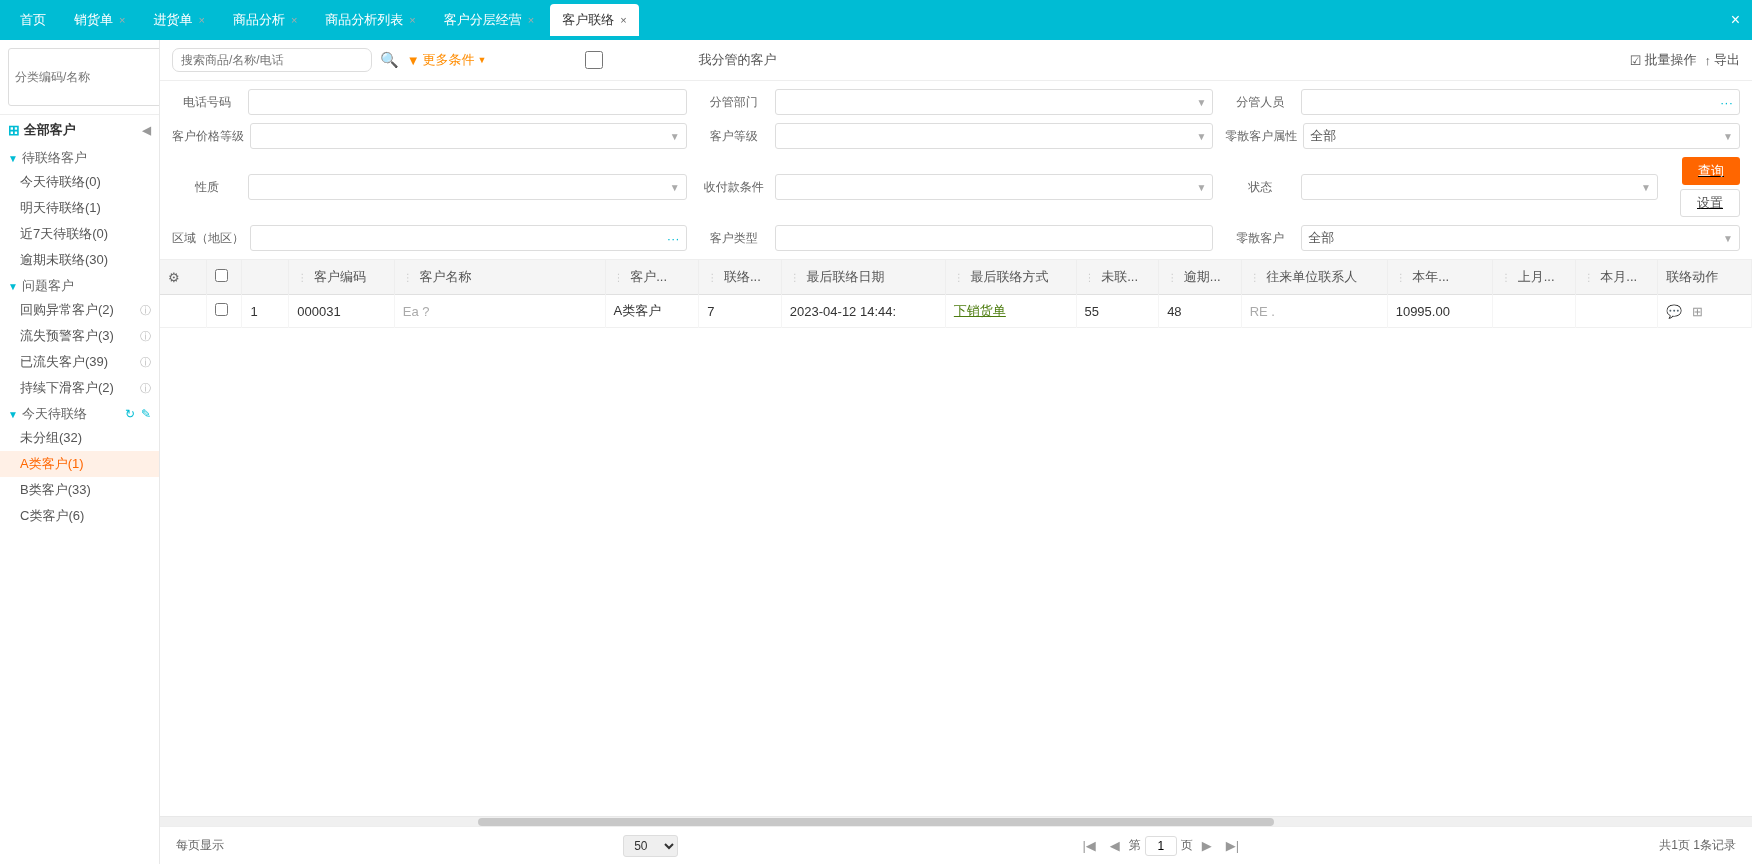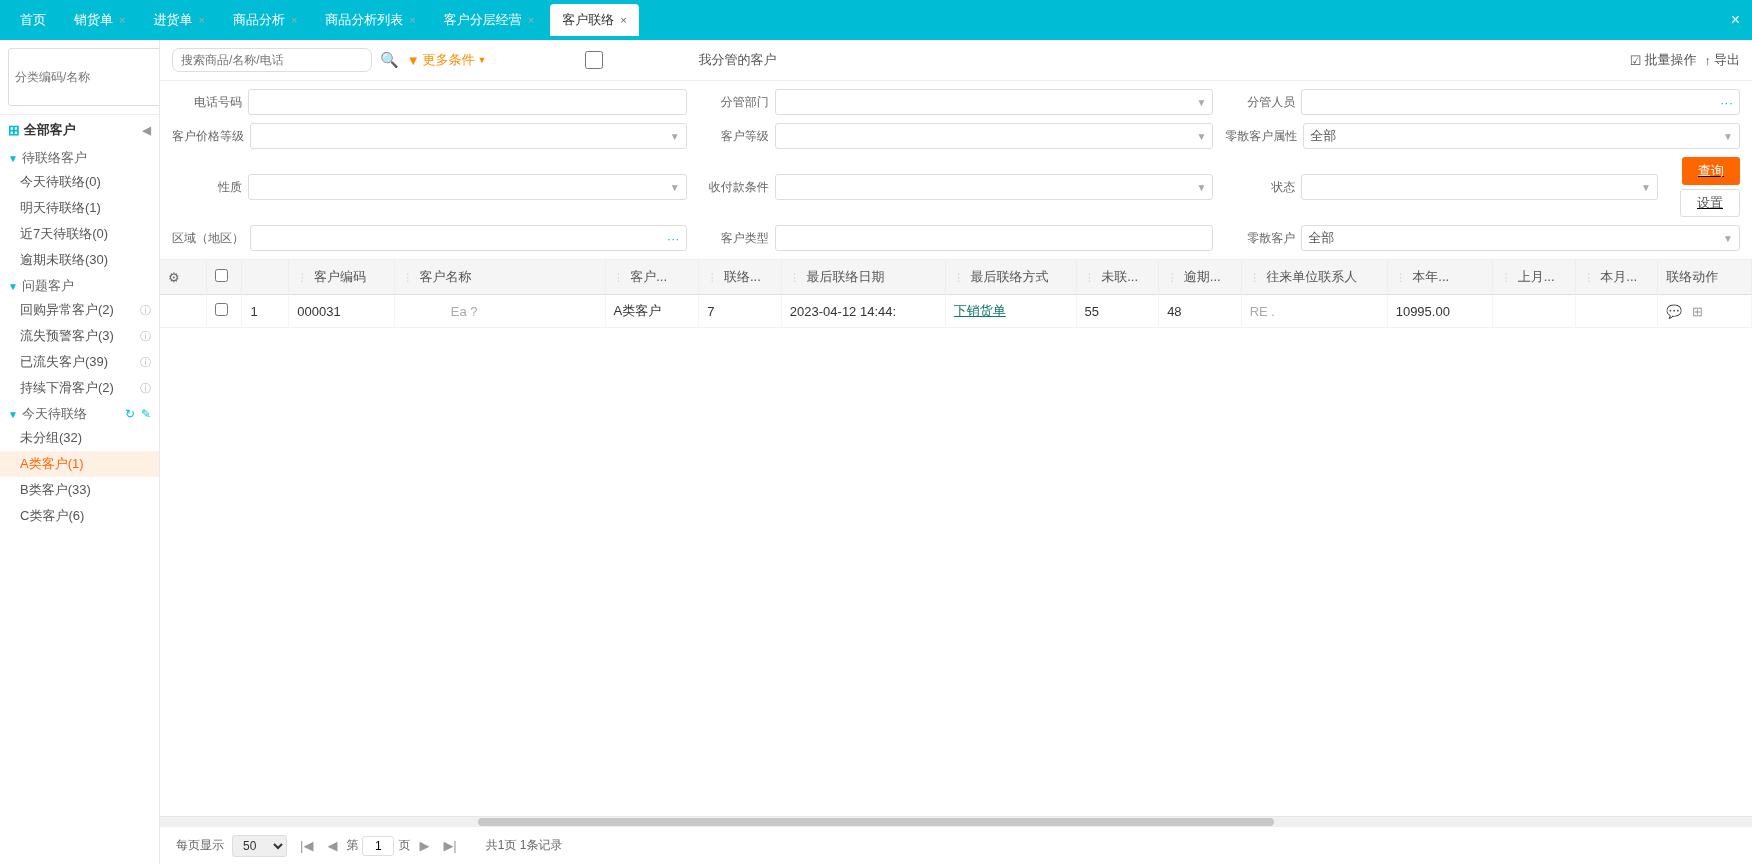--- a/index.html
+++ b/index.html
@@ -200,21 +200,21 @@
     .filter-row {
       display: flex;
       align-items: center;
       gap: 6px;
     }
     .filter-label {
       color: #666;
       font-size: 12px;
       white-space: nowrap;
       min-width: 70px;
-      text-align: right;
+      text-align: center;
     }
     .filter-select {
       flex: 1;
       border: 1px solid #ddd;
       border-radius: 3px;
       padding: 3px 6px;
       font-size: 12px;
       background: #fff;
       cursor: pointer;
       display: flex;
@@ -291,32 +291,32 @@
     thead th .col-drag { color: #ccc; margin-right: 3px; font-size: 10px; }
     tbody tr {
       border-bottom: 1px solid #f0f0f0;
     }
     tbody td {
       padding: 7px 8px;
       color: #333;
       border-right: 1px solid #f5f5f5;
       white-space: nowrap;
     }
-    .link-text { color: #0f766e; cursor: pointer; text-decoration: underline; }
+    .link-text { color: #4d7c0f; cursor: pointer; text-decoration: underline; }
 
     
     .table-footer {
       height: 38px;
       border-top: 1px solid #eee;
       display: flex;
       align-items: center;
       padding: 0 16px;
       background: #fff;
       gap: 8px;
-      justify-content: flex-start;
+      justify-content: space-between;
     }
     .footer-label { color: #666; font-size: 12px; }
     .footer-page-size {
       border: 1px solid #ddd;
       border-radius: 3px;
       padding: 2px 6px;
       font-size: 12px;
       color: #333;
     }
     .footer-pager {
@@ -653,21 +653,21 @@
             <td>
               <input type="checkbox" style="">
             </td>
             <td>
               <span>1</span>
             </td>
             <td>
               <span>000031</span>
             </td>
             <td>
-              <span style="color:#aaa;margin-left:48px;">Ea ?</span>
+              <span style="color:#aaa;">Ea ?</span>
             </td>
             <td>
               <span>A类客户</span>
             </td>
             <td>
               <span>7</span>
             </td>
             <td>
               <span>2023-04-12 14:44:</span>
             </td>

